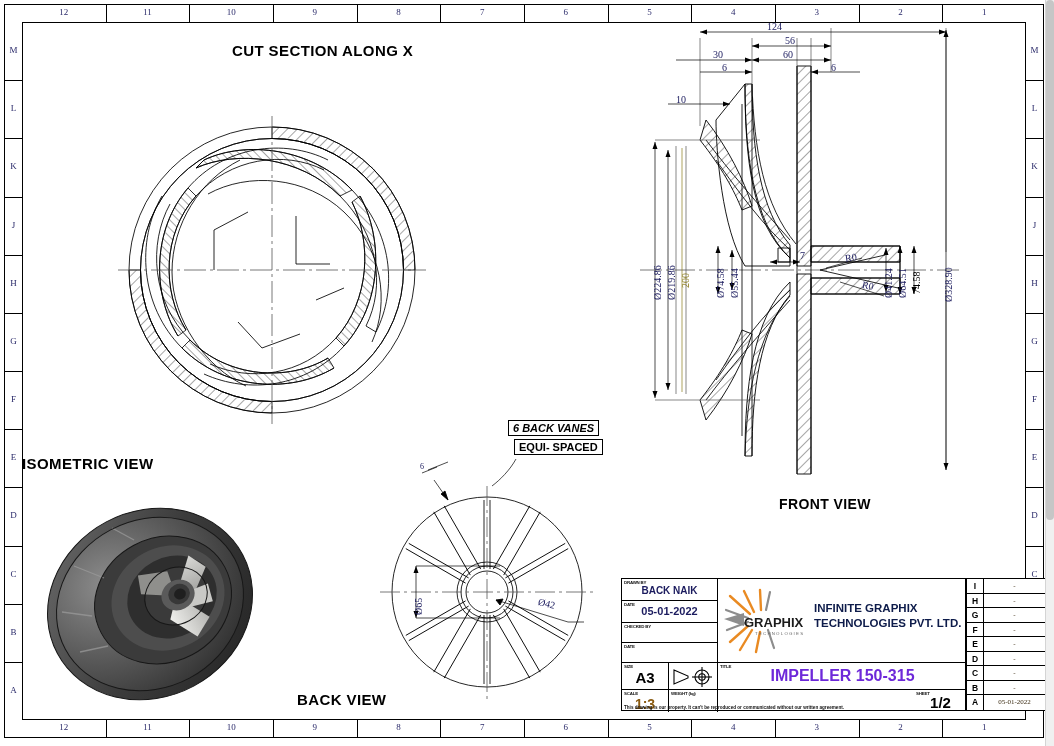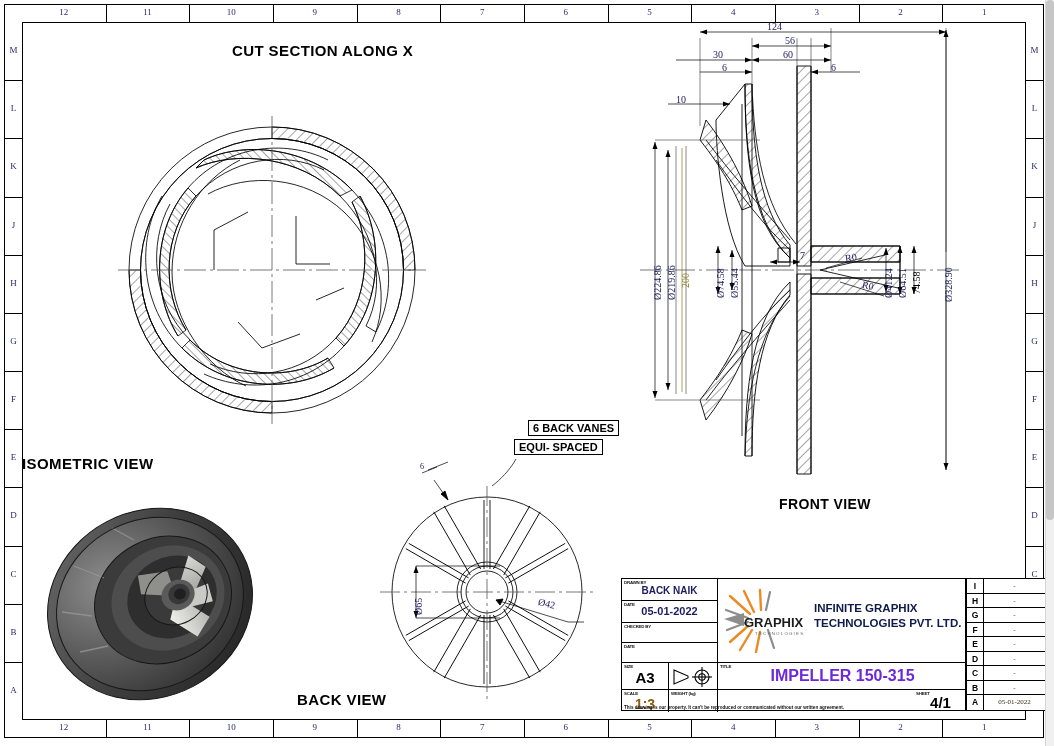--- a/index.html
+++ b/index.html
@@ -490,21 +490,21 @@
         </g>
       </g>
     </g>
   </svg>
 
   <div class="view-title" id="t-cut">CUT SECTION ALONG X</div>
   <div class="view-title" id="t-iso">ISOMETRIC VIEW</div>
   <div class="view-title" id="t-back">BACK VIEW</div>
   <div class="view-title" id="t-front">FRONT  VIEW</div>
 
-  <div class="notebox" style="left:528px;top:420px;">6 BACK VANES</div>
+  <div class="notebox" style="left:508px;top:420px;font-style:italic;">6 BACK VANES</div>
   <div class="notebox" style="left:514px;top:439px;">EQUI- SPACED</div>
 
   <div class="dim" style="left:767px;top:21px;">124</div>
   <div class="dim" style="left:785px;top:35px;">56</div>
   <div class="dim" style="left:713px;top:49px;">30</div>
   <div class="dim" style="left:783px;top:49px;">60</div>
   <div class="dim" style="left:722px;top:62px;">6</div>
   <div class="dim" style="left:831px;top:62px;">6</div>
   <div class="dim" style="left:676px;top:94px;">10</div>
 
@@ -595,21 +595,21 @@
     <div class="cell" style="left:0;top:111px;width:47px;height:22px;border-bottom:none;">
       <span class="tb-key">SCALE</span>
       <span class="tb-val" style="top:6px;font-size:14px;color:#8a5a10;">1:3</span>
     </div>
     <div class="cell" style="left:47px;top:111px;width:49px;height:22px;border-bottom:none;">
       <span class="tb-key">WEIGHT  (kg)</span>
       <span class="tb-val" style="top:8px;font-size:9px;"></span>
     </div>
     <div class="cell" style="left:292px;top:111px;width:53px;height:22px;border-right:none;border-bottom:none;">
       <span class="tb-key">SHEET</span>
-      <span class="tb-val" style="top:4px;font-size:15px;color:#000;">4/1</span>
+      <span class="tb-val" style="top:4px;font-size:15px;color:#000;">1/2</span>
     </div>
   </div>
 
   <div id="legalnote">This drawing is our property. It can't be reproduced or communicated without our written agreement.</div>
 
   <div id="revtable">
       <div class="rev-row" style="top: 0px; height: 14.5556px;">
         <div class="rev-let" style="line-height: 14.5556px;">I</div>
         <div class="rev-val" style="line-height: 14.5556px;">-</div>
       </div>

